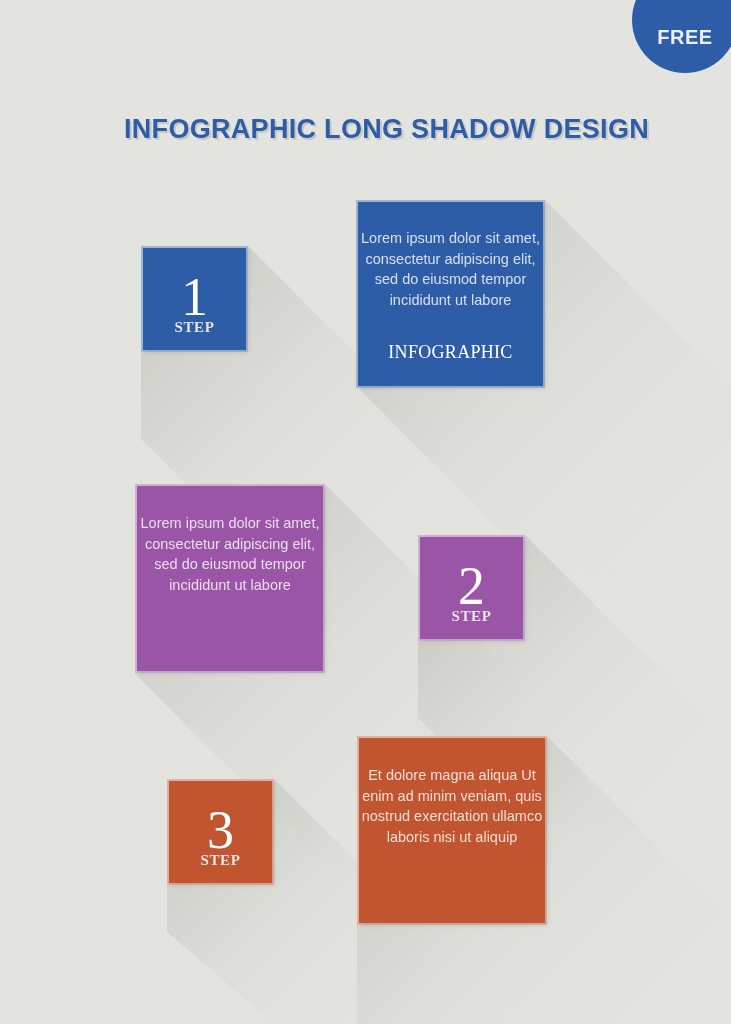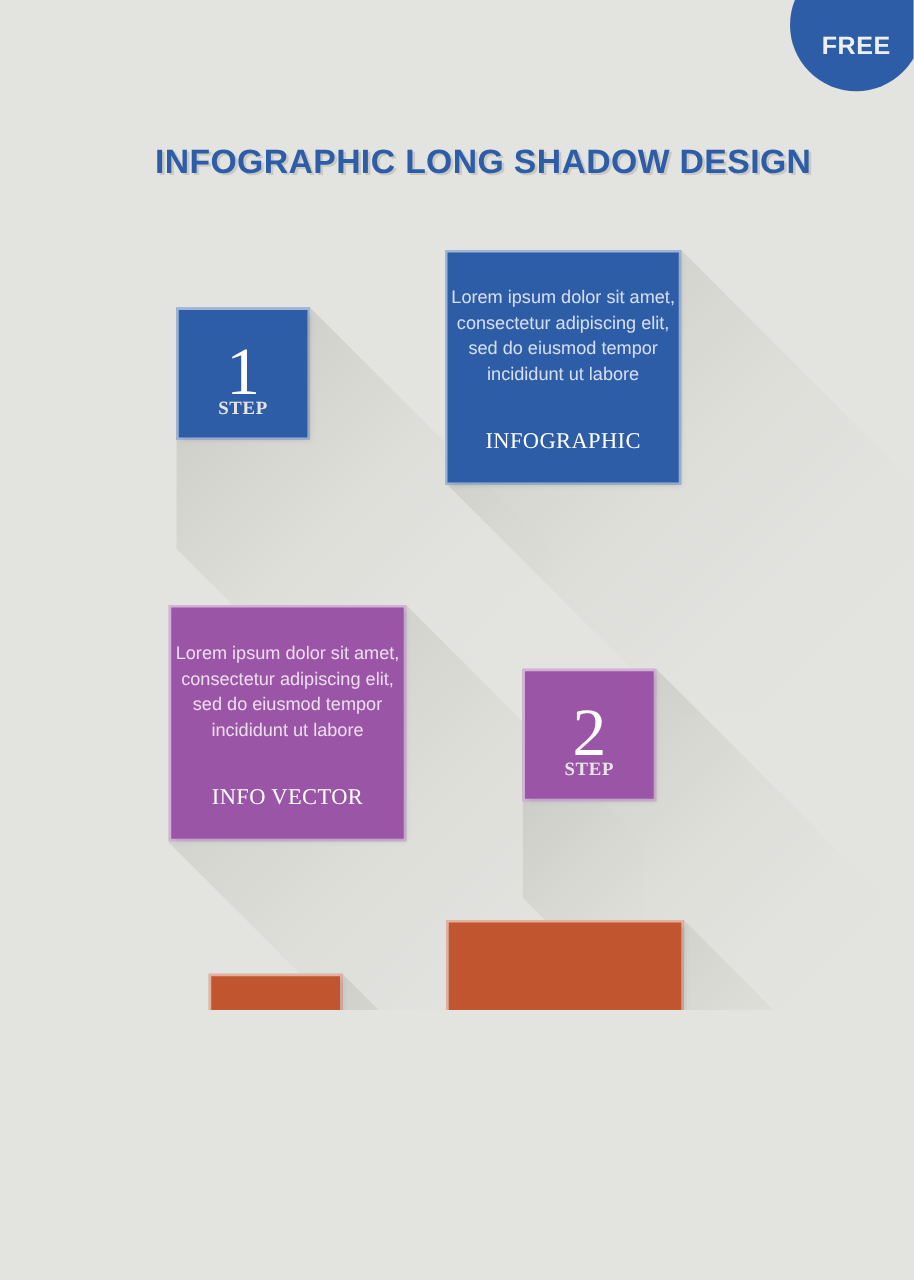--- a/index.html
+++ b/index.html
@@ -11,21 +11,21 @@
     height: 1024px;
     background: #e3e3df;
     font-family: "Liberation Sans", sans-serif;
     overflow: hidden;
     position: relative;
   }
 
   #canvas {
     position: relative;
     width: 731px;
-    height: 808px;
+    height: 1024px;
     background: #e3e3df;
     overflow: hidden;
   }
 
   
   .free-badge {
     position: absolute;
     top: -33px;
     left: 632px;
     width: 106px;
@@ -178,21 +178,20 @@
   <div class="long-shadow" style="left:135px; top:484px; width:380px; height:380px;">
     <div class="ls-body" style="clip-path: polygon(190px 0px, 380px 190px, 380px 380px, 190px 380px, 0px 190px, 0px 189px, 190px 189px);"></div>
   </div>
 
   <div class="long-shadow" style="left:418px; top:535px; width:290px; height:290px;">
     <div class="ls-body" style="clip-path: polygon(107px 0px, 290px 183px, 290px 290px, 107px 290px, 0px 183px, 0px 106px, 107px 106px);"></div>
   </div>
 
   <div class="card z-top" style="left:135px; top:484px; width:190px; height:189px; background:#9b55a6;">
     <div class="box-body" style="top:27px;">Lorem ipsum dolor sit amet, consectetur adipiscing elit, sed do eiusmod tempor incididunt ut labore</div>
-    <div class="box-heading" style="top:141px;">INFO VECTOR</div>
   </div>
 
   <div class="card z-top" style="left:418px; top:535px; width:107px; height:106px; background:#9b55a6;">
     <div class="step-num" style="top:22px;">2</div>
     <div class="step-label" style="top:71px;">STEP</div>
   </div>
 
   <div class="long-shadow" style="left:167px; top:779px; width:260px; height:245px;">
     <div class="ls-body" style="clip-path: polygon(107px 0px, 260px 153px, 260px 245px, 107px 245px, 0px 153px, 0px 106px, 107px 106px);"></div>
   </div>
@@ -200,15 +199,16 @@
   <div class="long-shadow" style="left:357px; top:736px; width:374px; height:288px;">
     <div class="ls-body" style="clip-path: polygon(190px 0px, 374px 184px, 374px 288px, 190px 288px, 0px 288px, 0px 189px, 190px 189px);"></div>
   </div>
 
   <div class="card z-top" style="left:167px; top:779px; width:107px; height:106px; background:#c0552f;">
     <div class="step-num" style="top:22px;">3</div>
     <div class="step-label" style="top:71px;">STEP</div>
   </div>
 
   <div class="card z-top" style="left:357px; top:736px; width:190px; height:189px; background:#c0552f;">
+    <div class="box-body" style="top:27px;">Et dolore magna aliqua Ut enim ad minim veniam, quis nostrud exercitation ullamco laboris nisi ut aliquip</div>
   </div>
 
 </div>
 
 </body></html>

